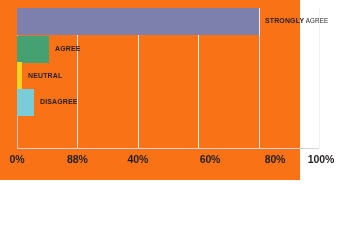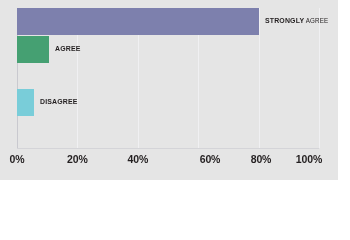--- a/index.html
+++ b/index.html
@@ -9,23 +9,23 @@
   body {
     width: 350px;
     height: 180px;
     background: #ffffff;
     font-family: "Liberation Sans", sans-serif;
     overflow: hidden;
   }
 
   #chart-root {
     position: relative;
-    width: 338px;
+    width: 300px;
     height: 180px;
-    background: #e5e5e5;
+    background: #f97316;
   }
 
   
   #plot-area {
     position: absolute;
     left: 17px;
     top: 8px;
     width: 302px;   
     height: 140px;
   }
@@ -117,30 +117,34 @@
       <div class="gridline" style="left: 241.6px;"></div>
       <div class="gridline" style="left: 302px;"></div>
       <div class="bar-row" style="top: 0px;">
         <div class="bar" title="STRONGLY AGREE" style="width: 241.6px; background: rgb(125, 128, 173);"></div>
         <div class="bar-label"><span class="lbl-strong">STRONGLY</span><span class="lbl-soft"> AGREE</span></div>
       </div>
       <div class="bar-row" style="top: 27.5px;">
         <div class="bar" title="AGREE" style="width: 31.71px; background: rgb(69, 160, 114);"></div>
         <div class="bar-label"><span class="lbl-strong">AGREE</span></div>
       </div>
+      <div class="bar-row" style="top: 54px;">
+        <div class="bar" title="NEUTRAL" style="width: 4.53px; background: rgb(245, 212, 38);"></div>
+        <div class="bar-label"><span class="lbl-strong">NEUTRAL</span></div>
+      </div>
       <div class="bar-row" style="top: 80.5px;">
         <div class="bar" title="DISAGREE" style="width: 16.61px; background: rgb(121, 205, 217);"></div>
         <div class="bar-label"><span class="lbl-strong">DISAGREE</span></div>
       </div>
     </div>
 
   <div id="x-axis">
     <div id="axis-line"></div>
 
   <div class="tick-label" style="left: 17px;">0%</div>
-      <div class="tick-label" style="left: 77.4px;">20%</div>
+      <div class="tick-label" style="left: 77.4px;">88%</div>
       <div class="tick-label" style="left: 137.8px;">40%</div>
       <div class="tick-label" style="left: 210px;">60%</div>
-      <div class="tick-label" style="left: 261px;">80%</div>
-      <div class="tick-label" style="left: 309px;">100%</div>
+      <div class="tick-label" style="left: 275px;">80%</div>
+      <div class="tick-label" style="left: 321px;">100%</div>
     </div>
 
 </div>
 
 </body></html>

